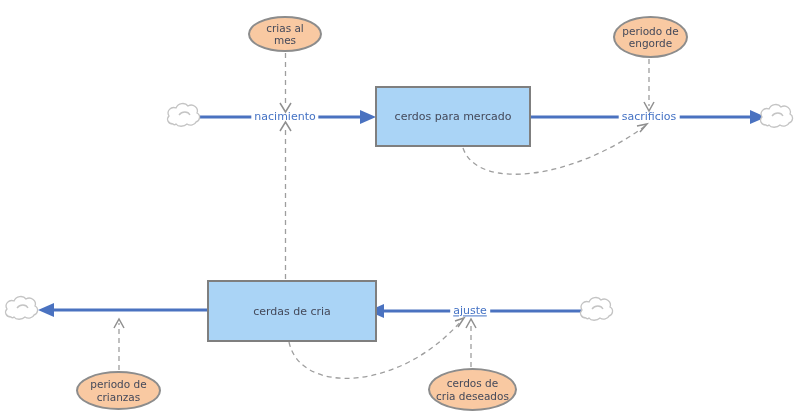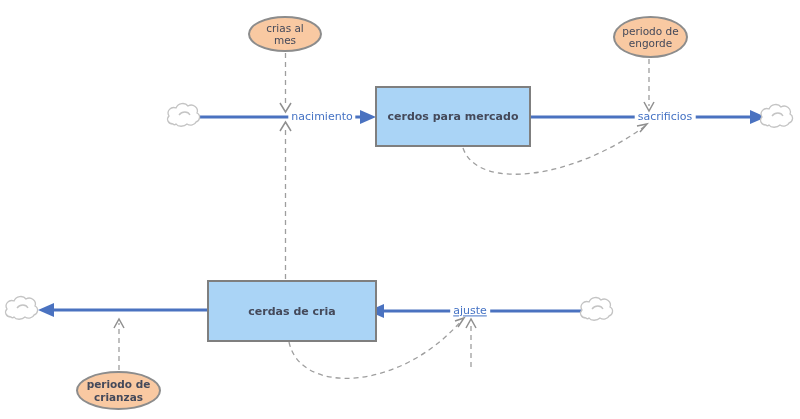--- a/index.html
+++ b/index.html
@@ -6,21 +6,21 @@
   .canvas{
     position:relative;width:800px;height:419px;background:#ffffff;
     font-family:"DejaVu Sans", sans-serif;overflow:hidden;
   }
   svg.layer{position:absolute;left:0;top:0;width:800px;height:419px;}
   svg.layer.top{pointer-events:none;}
 
   .stock{
     position:absolute;display:flex;align-items:center;justify-content:center;
     background:#aad4f6;border:2px solid #7f7f7f;box-sizing:border-box;
-    color:#44495a;font-size:11px;text-align:center;cursor:move;font-weight:bold;
+    color:#44495a;font-size:11px;text-align:center;cursor:move;
   }
   .aux{
     position:absolute;display:flex;align-items:center;justify-content:center;
     background:#f9c9a2;border:2px solid #8c8c8c;border-radius:50%;
     box-sizing:border-box;color:#44495a;font-size:10.5px;line-height:1.15;
     text-align:center;padding:2px 6px;cursor:move;
   }
   .flow-label{
     position:absolute;transform:translate(-50%,-50%);
     background:#ffffff;color:#4472c4;font-size:11px;line-height:1.2;
@@ -79,26 +79,29 @@
   <div class="stock" style="left:207px;top:280px;width:170px;height:62px;">
     <span>cerdas de cria</span>
   </div>
 
   <div class="aux" style="left:613px;top:16px;width:75px;height:42px;">
     <span>periodo de engorde</span>
   </div>
   <div class="aux" style="left:248px;top:16px;width:74px;height:36px;">
     <span>crias al mes</span>
   </div>
-  <div class="aux" style="left:76px;top:371px;width:85px;height:39px;font-weight:bold;">
+  <div class="aux" style="left:76px;top:371px;width:85px;height:39px;">
     <span>periodo de crianzas</span>
   </div>
+  <div class="aux" style="left:428px;top:368px;width:89px;height:43px;">
+    <span>cerdos de cria deseados</span>
+  </div>
 
-  <div class="flow-label" style="left:285px;top:117px;margin-left:37px;">nacimiento</div>
-  <div class="flow-label" style="left:649px;top:117px;margin-left:16px;">sacrificios</div>
+  <div class="flow-label" style="left:285px;top:117px;">nacimiento</div>
+  <div class="flow-label" style="left:649px;top:117px;">sacrificios</div>
   <div class="flow-label" style="left:470px;top:311px;text-decoration:underline;">ajuste</div>
 
   <svg class="layer top" viewBox="0 0 800 419" fill="none" stroke="#8f8f8f" stroke-width="1.5">
     <path d="M 280,103 L 285.5,112 L 291,103"></path>
     <path d="M 280,131 L 285.5,122 L 291,131"></path>
     <path d="M 644,102 L 649,111 L 654,102"></path>
     <path d="M 640,132 L 647,124 L 637,126"></path>
     <path d="M 114,328 L 119,319 L 124,328"></path>
     <path d="M 466,328 L 471,319 L 476,328"></path>
     <path d="M 458,327 L 464,318 L 455,321"></path>

